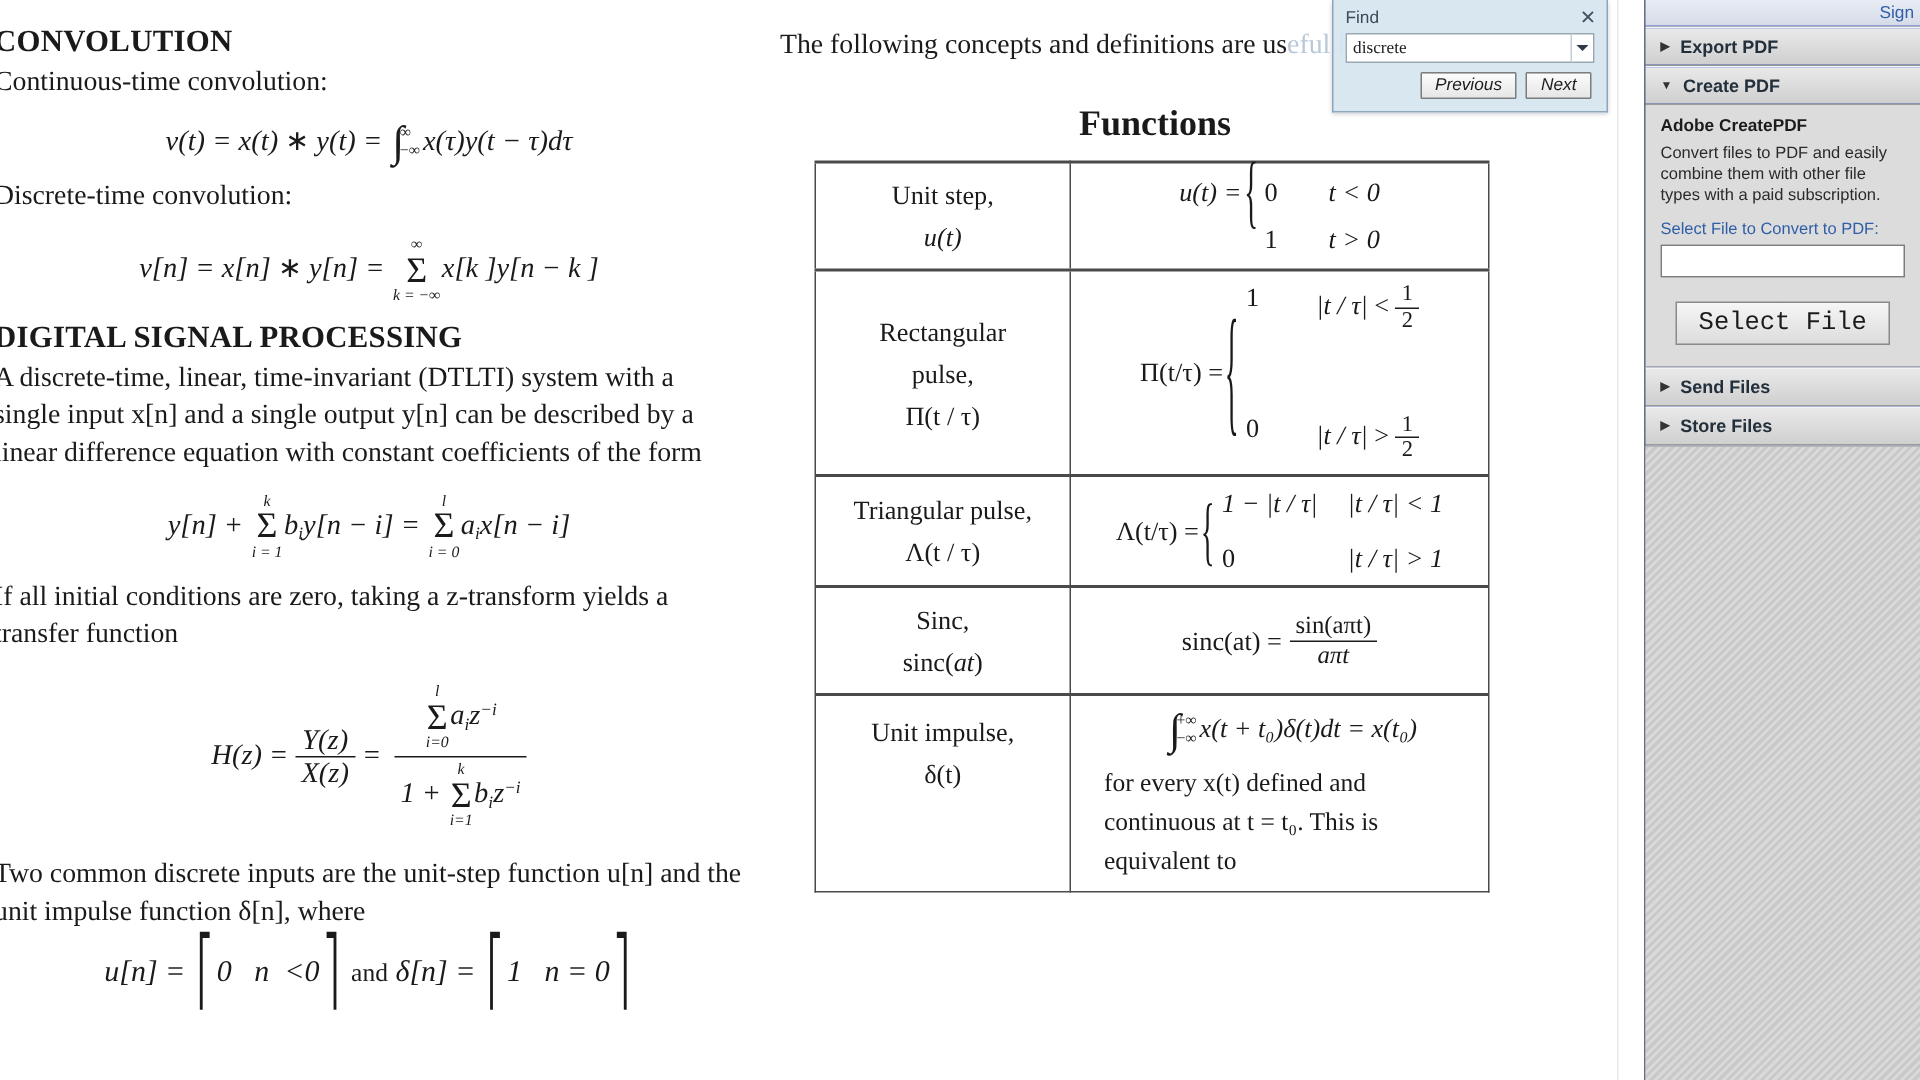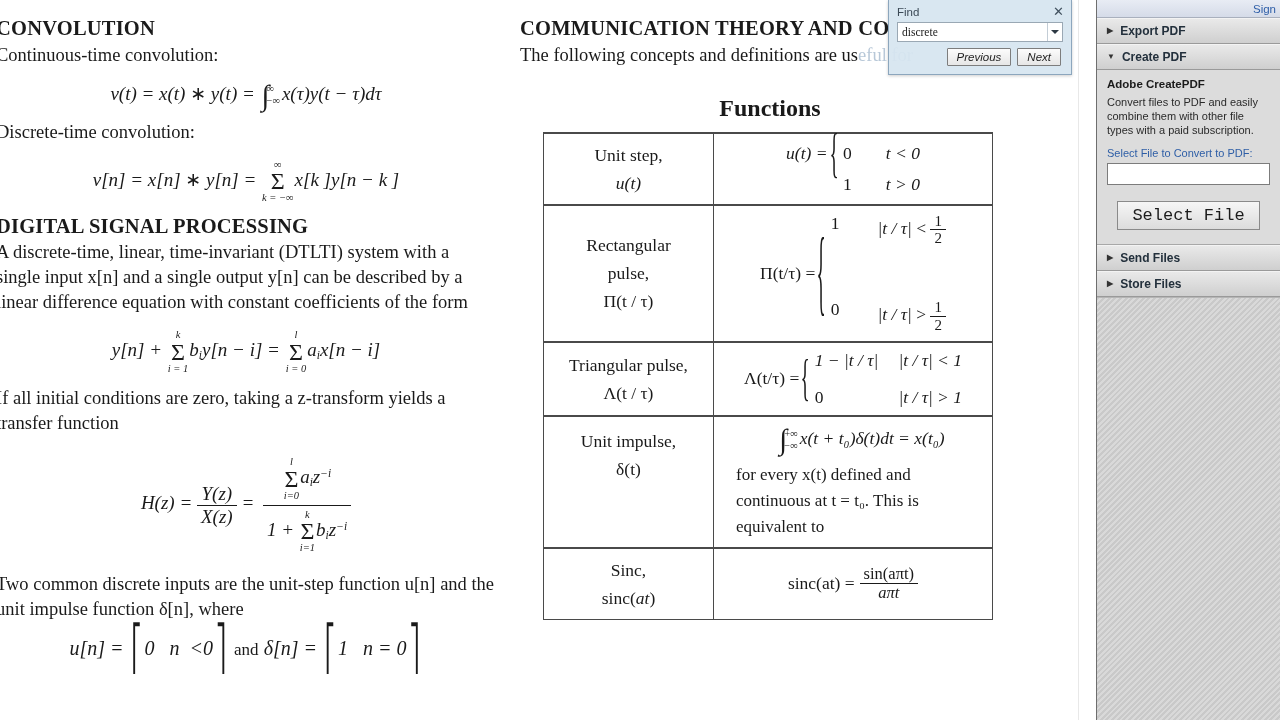--- a/index.html
+++ b/index.html
@@ -296,21 +296,20 @@
 
       <p class="body">Two common discrete inputs are the unit-step function u[n] and the unit impulse function δ[n], where</p>
 
       <div class="formula" style="margin-top:14px;font-size:20px">
         u[n]&nbsp;=&nbsp;<span style="font-style:normal;display:inline-block;transform:scaleY(2.2);margin:0 3px">⎡</span>0&nbsp;&nbsp;&nbsp;n&nbsp;&nbsp;&lt;0<span style="font-style:normal;display:inline-block;transform:scaleY(2.2);margin:0 3px">⎤</span>&nbsp;<span class="up" style="font-size:17px">and</span>&nbsp;δ[n]&nbsp;=&nbsp;<span style="font-style:normal;display:inline-block;transform:scaleY(2.2);margin:0 3px">⎡</span>1&nbsp;&nbsp;&nbsp;n&nbsp;=&nbsp;0<span style="font-style:normal;display:inline-block;transform:scaleY(2.2);margin:0 3px">⎤</span>
       </div>
     </div>
 
     <div class="col-right">
 
-      <h1 class="section-head">COMMUNICATION THEORY AND CO</h1>
 
       <p class="body">
         <span>The following concepts and definitions are us</span><span style="color:#b8c8d8">eful for</span>
       </p>
 
       <div class="tbl-title">Functions</div>
 
       <table class="fn">
         <tbody>
 
@@ -374,48 +373,48 @@
                   <span class="itl">1 − |t / τ|</span>
                   <span class="itl">|t / τ| &lt; 1</span>
                   <span>0</span>
                   <span class="itl">|t / τ| &gt; 1</span>
                 </span>
               </div>
             </td>
           </tr>
 
           <tr class="rowsep">
-            <td class="name" style="vertical-align:top;padding-top:10px">
-              <div>Unit impulse,</div>
-              <div>δ(t)</div>
-            </td>
-            <td class="def" style="text-align:left;padding-left:22px">
-              <div style="text-align:center;margin:4px 0 10px 0;">
-                <span class="intg"><span class="glyph">∫</span><span class="lims"><span style="display:block">+∞</span><span style="display:block">−∞</span></span></span><span class="itl">x(t + t₀)δ(t)dt = x(t₀)</span>
-              </div>
-              <div style="line-height:26px;font-size:17px">
-                <div>for every x(t) defined and</div>
-                <div>continuous at t = t₀.  This is</div>
-                <div>equivalent to</div>
-              </div>
-            </td>
-          </tr>
-
-          <tr class="rowsep">
             <td class="name">
               <div>Sinc,</div>
               <div>sinc(<span class="itl">at</span>)</div>
             </td>
             <td class="def">
               <div style="display:inline-flex;align-items:center;">
                 <span>sinc(at) =</span>
                 <span class="frac" style="margin-left:5px;font-size:16.5px">
                   <span class="num">sin(aπt)</span>
                   <span class="den itl">aπt</span>
                 </span>
+              </div>
+            </td>
+          </tr>
+
+          <tr class="rowsep">
+            <td class="name" style="vertical-align:top;padding-top:10px">
+              <div>Unit impulse,</div>
+              <div>δ(t)</div>
+            </td>
+            <td class="def" style="text-align:left;padding-left:22px">
+              <div style="text-align:center;margin:4px 0 10px 0;">
+                <span class="intg"><span class="glyph">∫</span><span class="lims"><span style="display:block">+∞</span><span style="display:block">−∞</span></span></span><span class="itl">x(t + t₀)δ(t)dt = x(t₀)</span>
+              </div>
+              <div style="line-height:26px;font-size:17px">
+                <div>for every x(t) defined and</div>
+                <div>continuous at t = t₀.  This is</div>
+                <div>equivalent to</div>
               </div>
             </td>
           </tr>
         </tbody>
       </table>
     </div>
 
     <div class="page-gutter"></div>
   </div>
 

